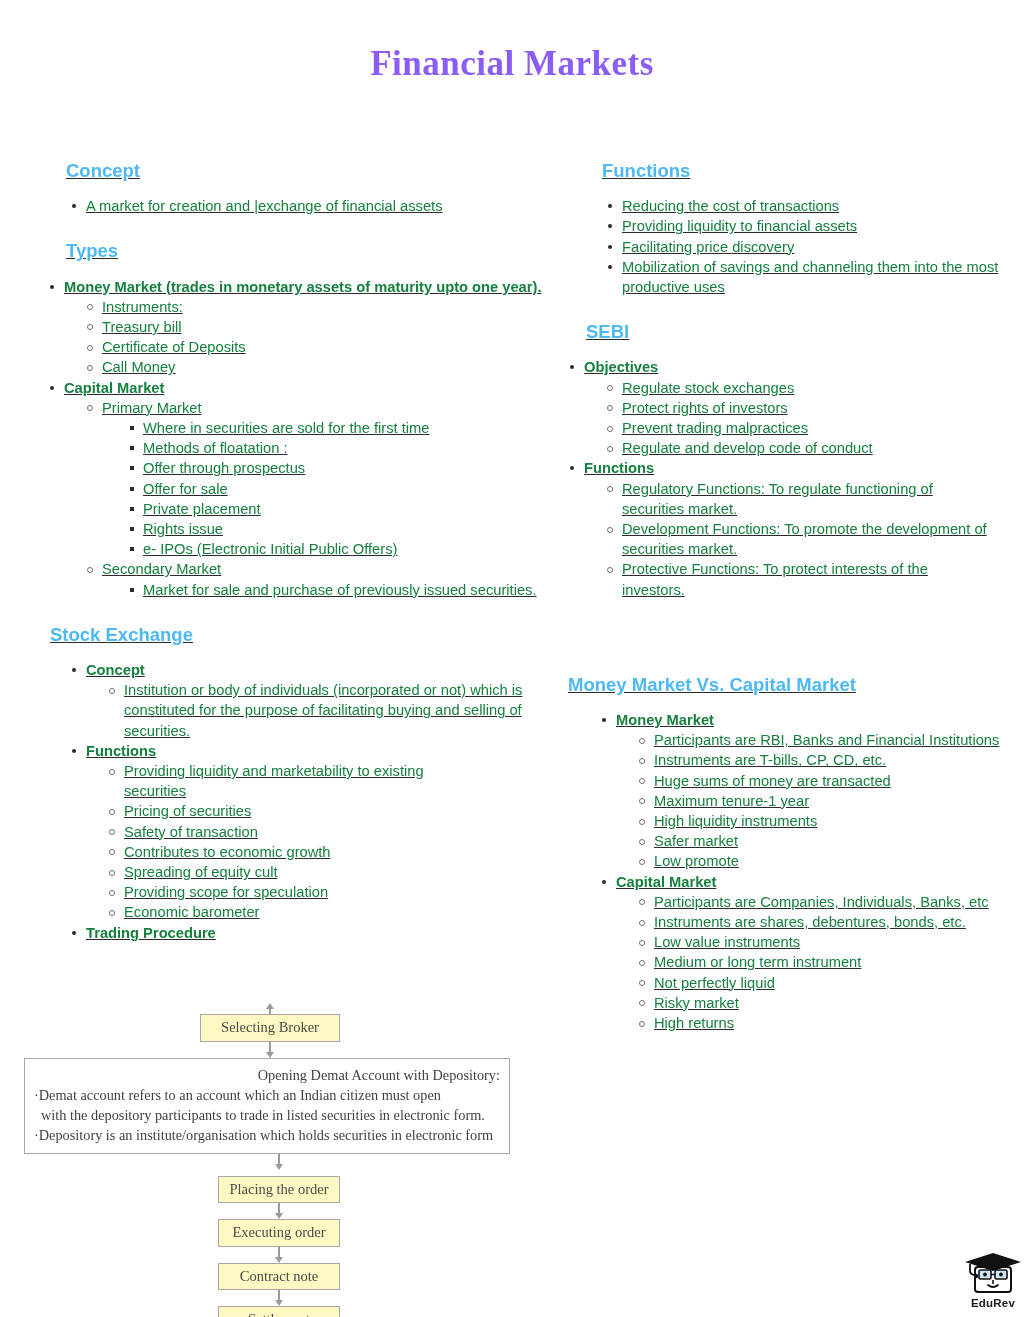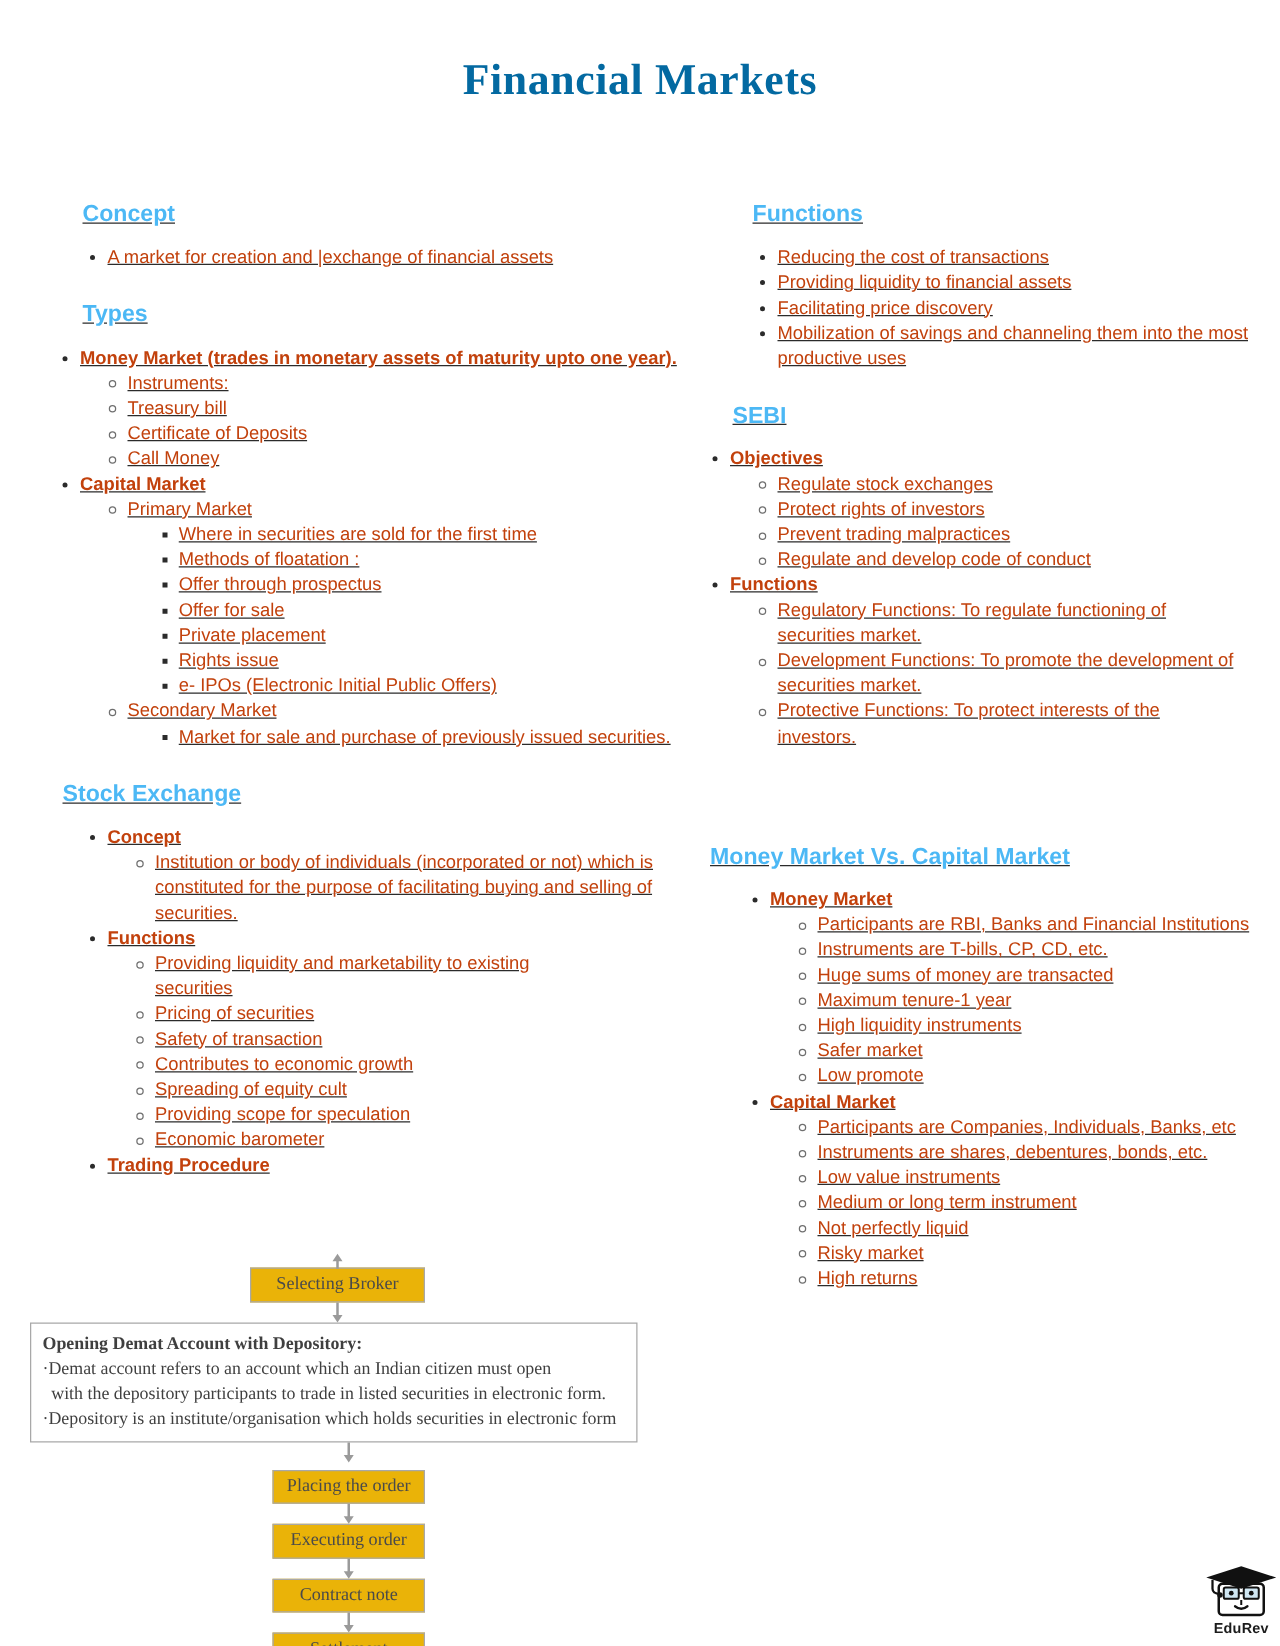--- a/index.html
+++ b/index.html
@@ -20,21 +20,21 @@
   .page-title {
     position: absolute;
     top: 44px;
     left: 0;
     width: 1024px;
     text-align: center;
     font-family: "Liberation Serif", serif;
     font-weight: bold;
     font-size: 35px;
     letter-spacing: 0.5px;
-    color: #0369a1;
+    color: #8b5cf6;
   }
 
   
   .col-left {
     position: absolute;
     top: 160px;
     left: 48px;
     width: 520px;
   }
   .col-right {
@@ -59,21 +59,21 @@
 
   ul {
     margin: 0;
     padding: 0;
     list-style: none;
   }
   li {
     position: relative;
     font-size: 14.7px;
     line-height: 20.2px;
-    color: #c2410c;
+    color: #15803d;
   }
 
   
   ul.lvl1 { margin-left: 22px; }
   ul.lvl1 > li { padding-left: 16px; }
   ul.lvl1 > li::before {
     content: "";
     position: absolute;
     left: 2px;
     top: 8px;
@@ -115,21 +115,21 @@
   .flow {
     position: absolute;
     left: 24px;
     top: 1004px;
     width: 492px;
     font-family: "Liberation Serif", serif;
     color: #4a4a4a;
   }
   .flow-box {
     border: 1px solid #a8a8a8;
-    background: #eab308;
+    background: #fef9c3;
     text-align: center;
     font-size: 14.5px;
     line-height: 1.35;
     padding: 3px 10px;
     box-sizing: border-box;
     color: #4a4a4a;
   }
   .box-narrow { width: 140px; }
   .box-mid { width: 122px; }
   .arrow-v {
@@ -176,21 +176,21 @@
   }
   .demat-box {
     border: 1px solid #a8a8a8;
     width: 486px;
     box-sizing: border-box;
     padding: 6px 9px 7px 9px;
     font-size: 14.3px;
     line-height: 1.42;
     color: #3f3f3f;
   }
-  .demat-title { font-weight: bold; }
+  .demat-title { font-weight: normal; text-align: right; }
   .demat-line { white-space: nowrap; }
   .demat-line.ind { padding-left: 7px; }
 
   
   .logo {
     position: absolute;
     right: 0;
     bottom: 8px;
     width: 62px;
     text-align: center;

